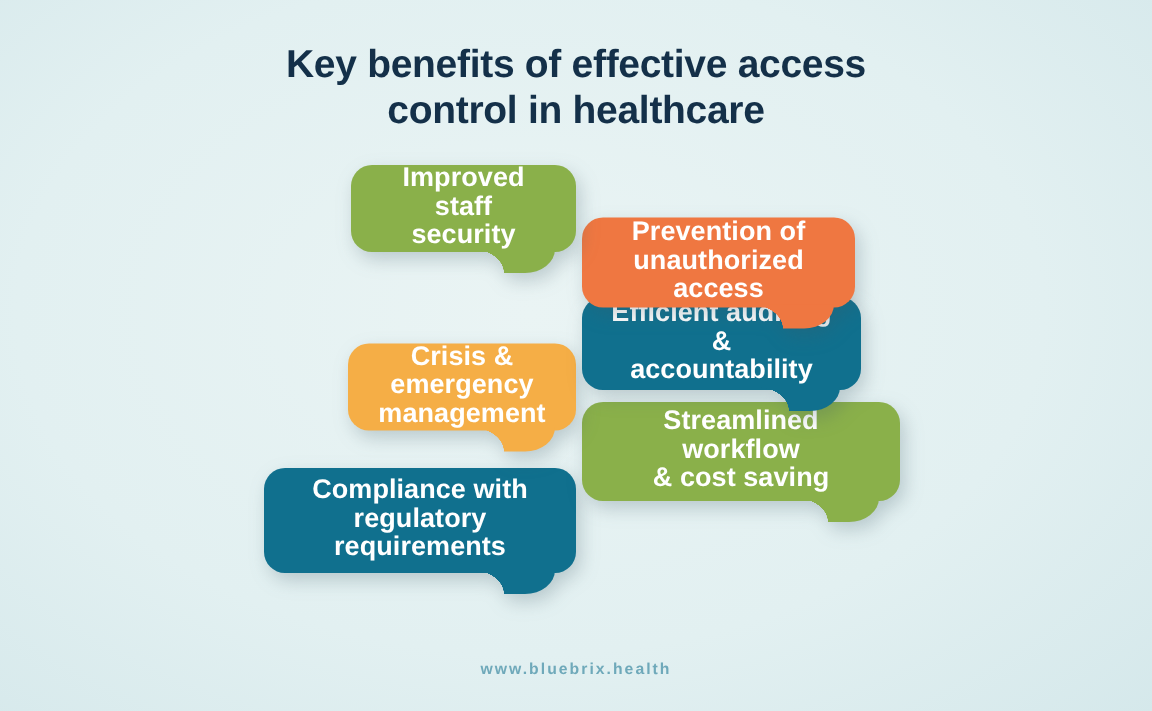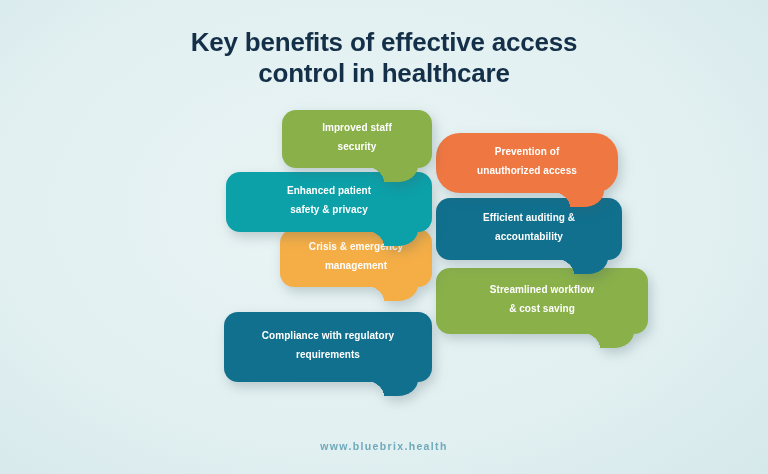--- a/index.html
+++ b/index.html
@@ -43,27 +43,26 @@
   
   .bubble {
     position: absolute;
     box-sizing: border-box;
     border-radius: 14px;
     display: flex;
     align-items: center;
     justify-content: center;
     text-align: center;
     color: #ffffff;
-    font-size: 10px;
+    font-size: 18px;
     font-weight: bold;
     line-height: 19px;
     letter-spacing: 0.05px;
     padding: 6px 14px 10px 14px;
     filter: drop-shadow(3px 5px 6px rgba(60, 90, 100, 0.26));
-    margin-left: 48px;
   }
   .bubble .label {
     display: block;
     position: relative;
     z-index: 2;
   }
   
   .bubble::after {
     content: "";
     position: absolute;
@@ -89,24 +88,23 @@
     z-index: 1;
   }
 
   
   .b-improved-staff-security {
     left: 234px; top: 110px; width: 150px; height: 58px;
     background: #8AB04A;
     z-index: 7;
   }
   .b-prevention-unauthorized-access {
-    left: 388px; top: 133px; width: 182px; height: 60px;
+    left: 388px; top: 145px; width: 182px; height: 60px;
     background: #EF7741;
     z-index: 6;
-    border-radius: 24px;
   }
   .b-enhanced-patient-safety {
     left: 178px; top: 172px; width: 206px; height: 60px;
     background: #0CA0A8;
     z-index: 5;
   }
   .b-efficient-auditing {
     left: 388px; top: 198px; width: 186px; height: 62px;
     background: #10708E;
     z-index: 4;
@@ -157,26 +155,20 @@
     </span>
   </div>
 
   <div class="bubble b-prevention-unauthorized-access">
     <span class="label">
       <span>Prevention of</span><br>
       <span>unauthorized access</span>
     </span>
   </div>
 
-  <div class="bubble b-enhanced-patient-safety">
-    <span class="label">
-      <span>Enhanced patient</span><br>
-      <span>safety &amp; privacy</span>
-    </span>
-  </div>
 
   <div class="bubble b-efficient-auditing">
     <span class="label">
       <span>Efficient auditing &amp;</span><br>
       <span>accountability</span>
     </span>
   </div>
 
   <div class="bubble b-crisis-emergency-management">
     <span class="label">

